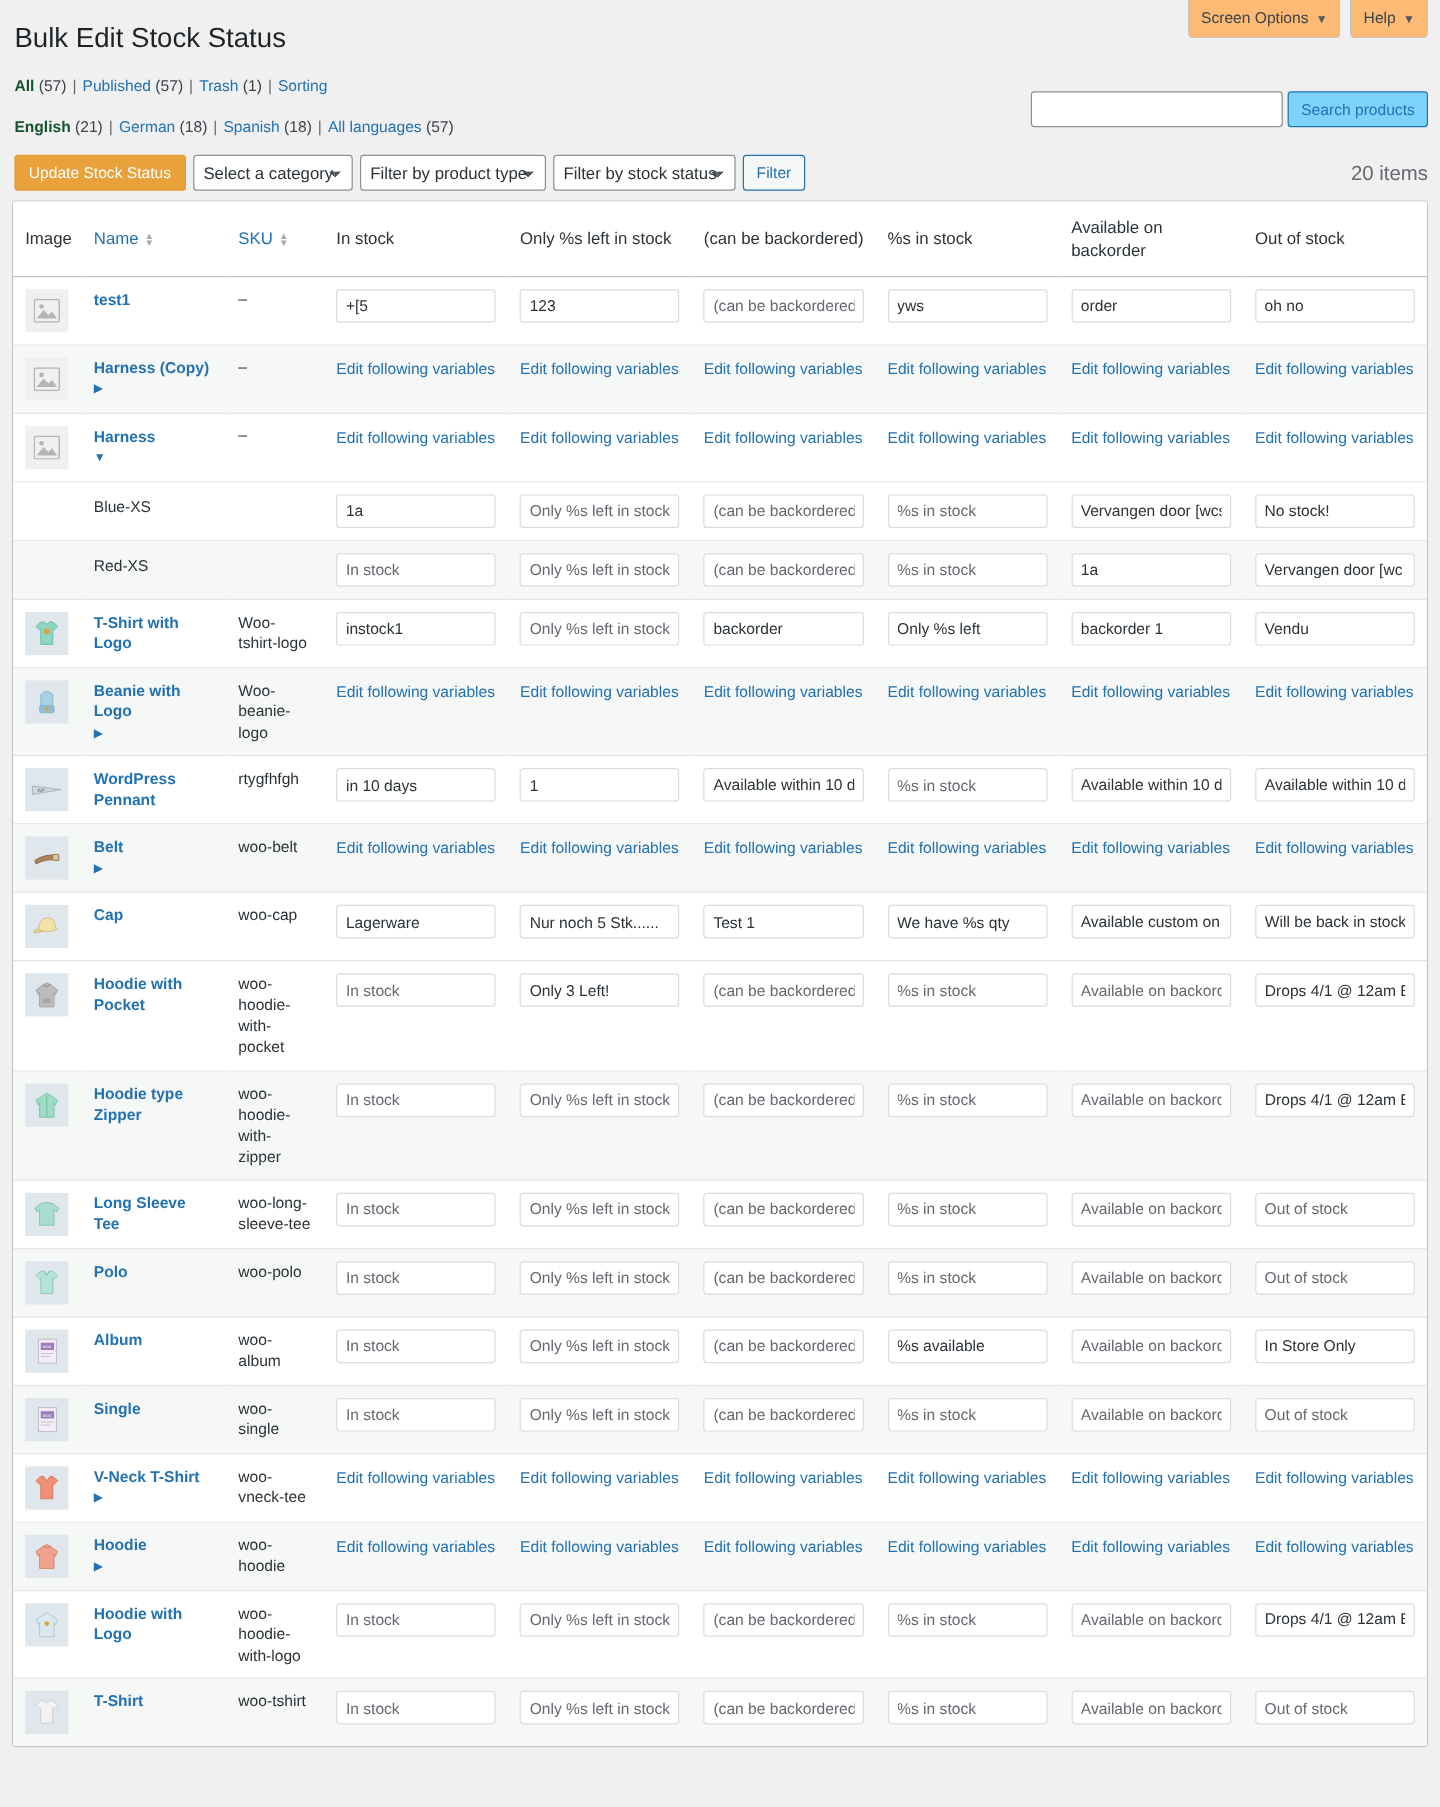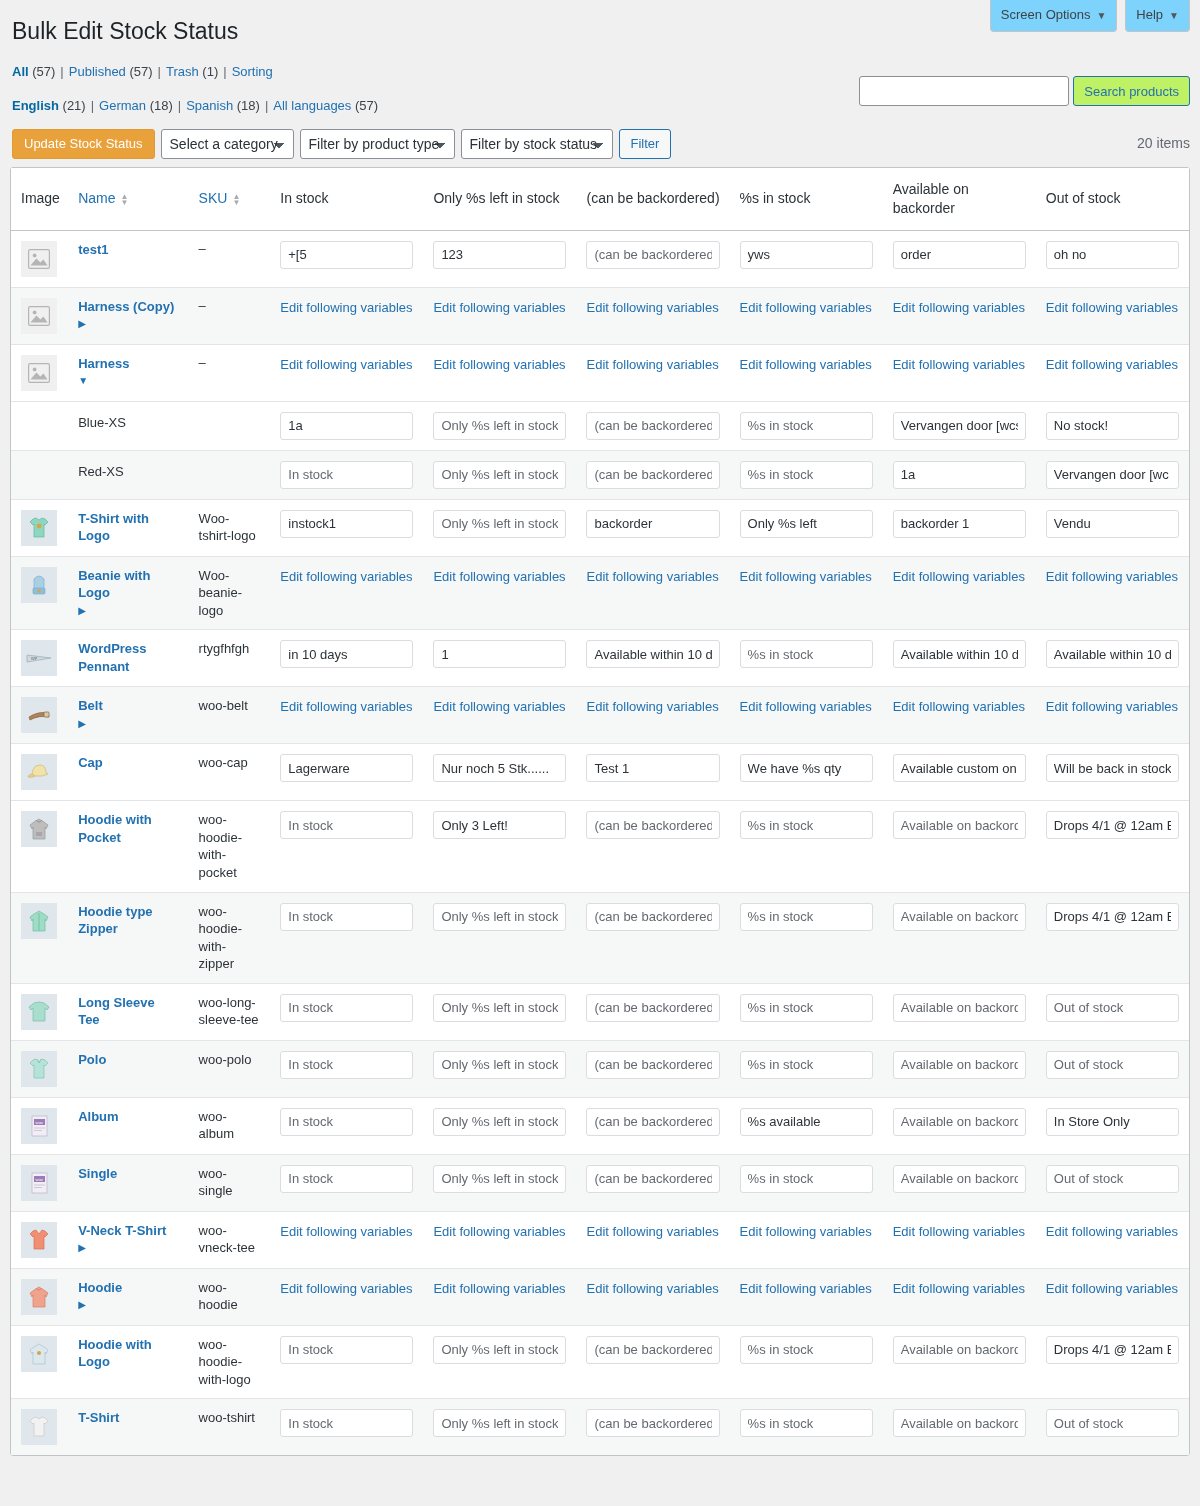--- a/index.html
+++ b/index.html
@@ -12,21 +12,21 @@
     -webkit-font-smoothing: antialiased;
   }
   .page { width: 1200px; position: relative; padding: 0 0 20px 0; }
 
   
   .screen-meta {
     position: absolute; top: 0; right: 10px;
     display: flex; gap: 8px; z-index: 5;
   }
   .meta-btn {
-    background: #7dd3fc;
+    background: #fdba74;
     border: 1px solid #c3c4c7;
     border-top: none;
     border-radius: 0 0 4px 4px;
     font-size: 13px;
     color: #3c434a;
     padding: 6px 10px 7px 10px;
     line-height: 1.4;
     cursor: pointer;
     white-space: nowrap;
     text-align: right;
@@ -45,21 +45,21 @@
   }
 
   .subsubsub {
     font-size: 13px;
     margin: 0;
     padding: 0 0 4px 2px;
     color: #3c434a;
     line-height: 2;
   }
   .subsubsub a { color: #2271b1; text-decoration: none; }
-  .subsubsub .current { color: #0369a1; font-weight: 600; }
+  .subsubsub .current { color: #14532d; font-weight: 600; }
   .subsubsub .sep { color: #646970; margin: 0 5px; }
   .subsubsub .count { color: #3c434a; text-align: center; }
 
   .langrow { padding-top: 4px; padding-bottom: 10px; }
 
   
   .search-box {
     position: absolute;
     right: 10px; top: 76px;
     display: flex; gap: 4px; align-items: center;
@@ -68,21 +68,21 @@
     width: 210px; height: 30px;
     border: 1px solid #8c8f94;
     border-radius: 3px;
     padding: 0 8px;
     font-size: 14px;
     background: #fff;
     color: #2c3338;
   }
   .btn-secondary {
     height: 30px;
-    background: #bef264;
+    background: #7dd3fc;
     border: 1px solid #2271b1;
     color: #2271b1;
     border-radius: 3px;
     font-size: 13px;
     padding: 0 10px;
     cursor: pointer;
     white-space: nowrap;
     font-family: "Liberation Sans", sans-serif;
   }
 
@@ -128,21 +128,21 @@
     border: 1px solid #2271b1;
     color: #2271b1;
     border-radius: 3px;
     font-size: 13px;
     padding: 0 11px;
     cursor: pointer;
     font-family: "Liberation Sans", sans-serif;
   }
   .displaying-num {
     position: absolute; right: 0; top: 6px;
-    font-size: 14px; color: #646970;
+    font-size: 17px; color: #646970;
   }
 
   
   table.wp-list-table {
     width: 1180px;
     border-collapse: separate;
     border-spacing: 0;
     background: #fff;
     border: 1px solid #c3c4c7;
     border-radius: 3px;

